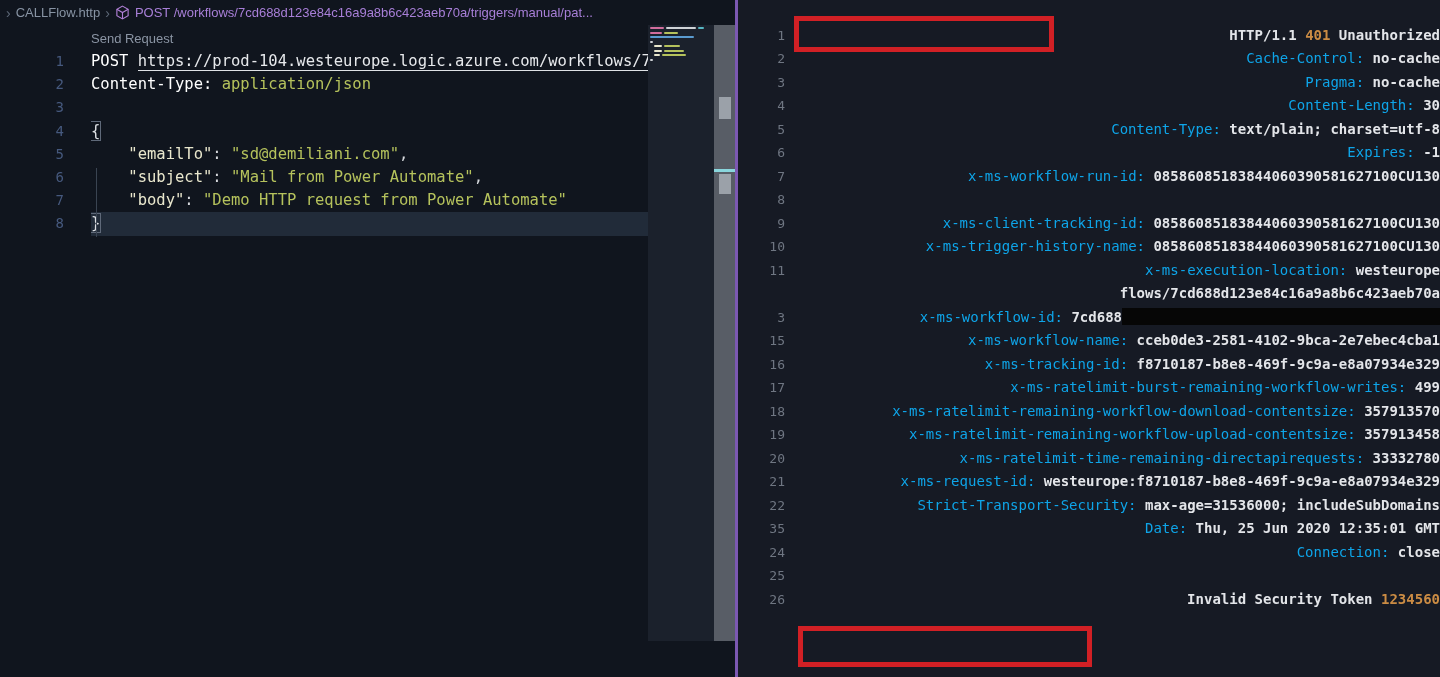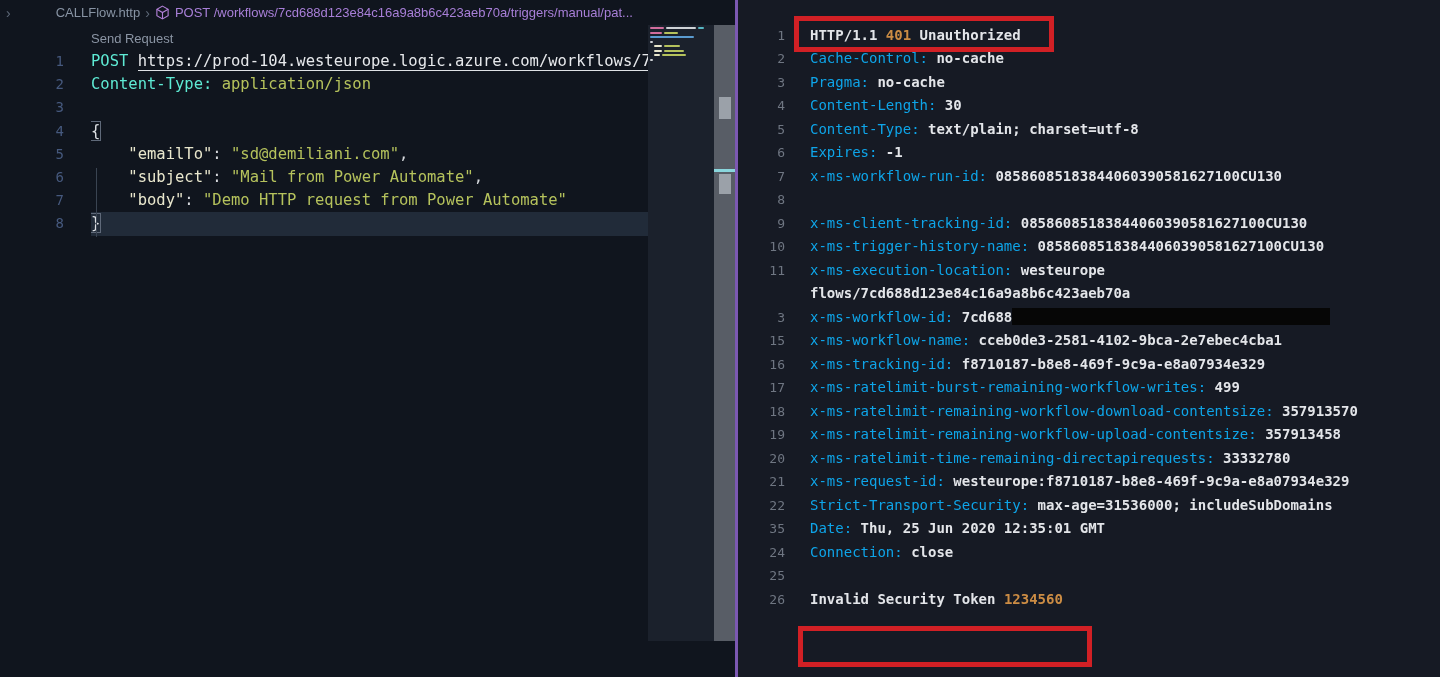--- a/index.html
+++ b/index.html
@@ -4,32 +4,32 @@
 <style>
   * { margin:0; padding:0; box-sizing:border-box; }
   html,body { width:1440px; height:677px; overflow:hidden; background:#0d1118; }
   .window { position:relative; width:1440px; height:677px; font-family:"DejaVu Sans Mono","Liberation Mono",monospace; }
 
   
   .left-pane { position:absolute; left:0; top:0; width:735px; height:677px; background:#10151e; overflow:hidden; }
   .breadcrumb { position:absolute; left:0; top:0; width:735px; height:25px; display:flex; align-items:center; gap:5px;
                 padding-left:6px; font-family:"Liberation Sans",sans-serif; font-size:13px; white-space:nowrap; overflow:hidden; }
   .bc-chev { color:#5d6878; font-size:14px; line-height:1; }
-  .bc-file { color:#8894a4; cursor:pointer;margin-left:40px; }
+  .bc-file { color:#8894a4; cursor:pointer; }
   .bc-symbol { color:#a87fd8; cursor:pointer; }
   .bc-icon { width:15px; height:15px; display:inline-block; flex:0 0 auto; }
 
   .editor-body { position:absolute; left:16px; top:25px; width:646px; height:652px; padding-top:2px; }
   .codelens { height:23px; line-height:23px; padding-left:75px; font-family:"Liberation Sans",sans-serif;
               font-size:13px; color:#8b95a4; cursor:pointer; }
   .req-lines .row { display:flex; height:23.2px; line-height:23.2px; position:relative; }
   .req-lines .gut { width:48px; flex:0 0 48px; text-align:right; color:#46597e; font-size:14px; }
   .req-lines .code { flex:1; margin-left:27px; white-space:pre; font-size:15.5px; color:#d6d9dd; overflow:hidden; }
   .req-lines .cur .code { background:#212b39; }
-  .t-kw    { color:#5eead4; }
+  .t-kw    { color:#ffffff; }
   .t-url   { color:#e7e9ec; border-bottom:1px solid #dfe2e6; }
   .t-str   { color:#b5c25c; }
   .t-key   { color:#e9e7cd; }
   .t-plain { color:#d6d9dd; }
   .t-brace { color:#dcdfe3; box-shadow:0 0 0 1px #5f6979; }
   .indent-guide { position:absolute; left:80px; top:143px; width:1px; height:69px; background:#3a4452; }
 
   
   .minimap { position:absolute; left:648px; top:25px; width:66px; height:616px; background:#1b212c; cursor:pointer; }
   .mm-row { display:flex; gap:2px; height:2px; margin-bottom:2.5px; }
@@ -42,21 +42,21 @@
   .thumb-2 { top:149px; height:20px; }
   .scroll-teal-mark { position:absolute; left:0; top:144px; width:21px; height:3px; background:#8ad6dd; }
 
   .pane-divider { position:absolute; left:735px; top:0; width:3px; height:677px; background:#7c58b2; }
 
   
   .right-pane { position:absolute; left:738px; top:0; width:702px; height:677px; background:#161a24; overflow:hidden; }
   .resp-lines { padding-top:23.5px; }
   .resp-lines .row { display:flex; height:23.53px; line-height:23.53px; }
   .resp-lines .gut { width:47px; flex:0 0 47px; text-align:right; color:#6f7682; font-size:13px; }
-  .resp-lines .code { flex:1; margin-left:25px; white-space:pre; font-size:14px; overflow:hidden; }
+  .resp-lines .code { flex:1; margin-left:25px; white-space:pre; font-size:14px; overflow:hidden;text-align:right; }
   .t-hdr { color:#0ea5e9; }
   .t-val { color:#e3e5e9; font-weight:600; }
   .t-num { color:#cb8c44; font-weight:600; }
   .t-redact { display:inline-block; width:318px; height:17px; background:#060606; vertical-align:-3px; }
 
   .annotation-box { position:absolute; border:5px solid #d12025; }
   .box-status { left:56px; top:16px; width:260px; height:36px; }
   .box-token  { left:60px; top:626px; width:294px; height:41px; }
 </style>
 </head>

